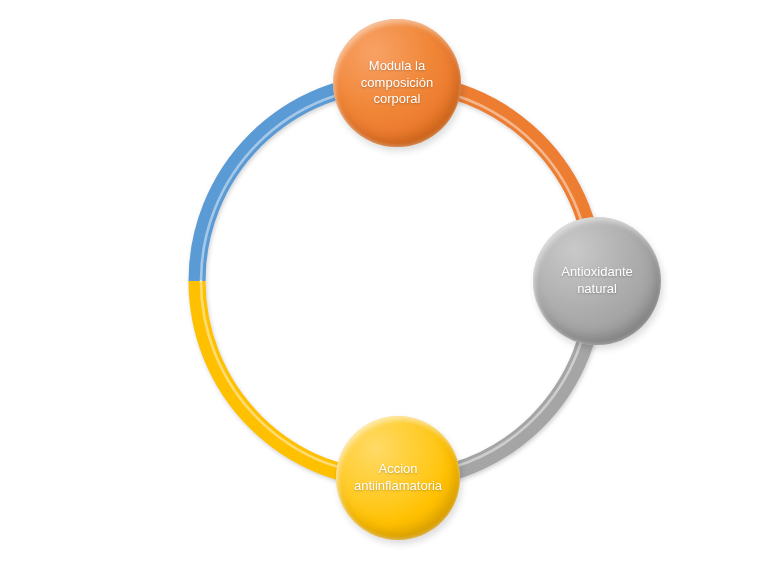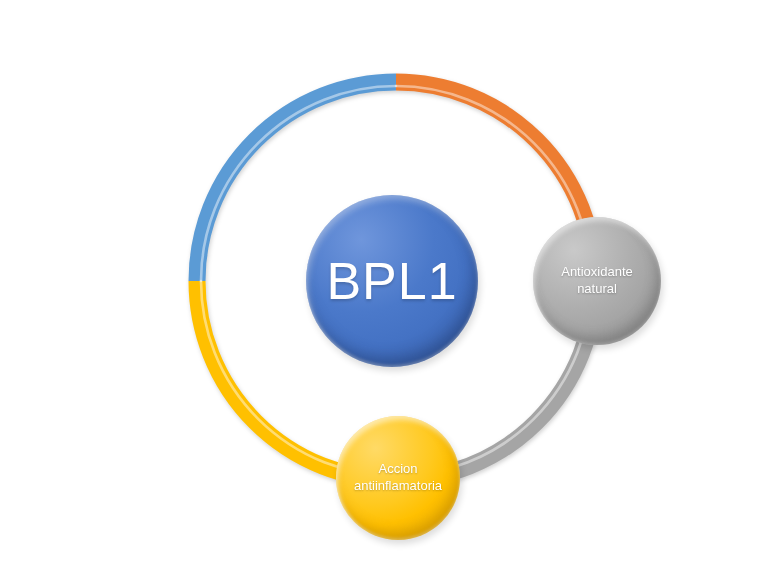--- a/index.html
+++ b/index.html
@@ -113,24 +113,26 @@
     <path class="arc arc-orange" d="M 396 82 A 199 199 0 0 1 595 281"></path>
     <path class="arc arc-gray" d="M 595 281 A 199 199 0 0 1 396 480"></path>
     <path class="arc arc-yellow" d="M 396 480 A 199 199 0 0 1 197 281"></path>
 
     <path class="arc-hl" d="M 201 281 A 195 195 0 0 1 396 86"></path>
     <path class="arc-hl" d="M 396 86 A 195 195 0 0 1 591 281"></path>
     <path class="arc-hl" d="M 591 281 A 195 195 0 0 1 396 476"></path>
     <path class="arc-hl" d="M 396 476 A 195 195 0 0 1 201 281"></path>
   </svg>
 
-  <div class="node node-center">
-    <span class="center-label">BPL1</span>
+
+  <div class="node node-top">
+    <span class="node-label">Modula la
+composición
+corporal</span>
   </div>
-
 
   <div class="node node-bottom">
     <span class="node-label">Accion
 antiinflamatoria</span>
   </div>
 
   <div class="node node-right">
     <span class="node-label">Antioxidante
 natural</span>
   </div>

